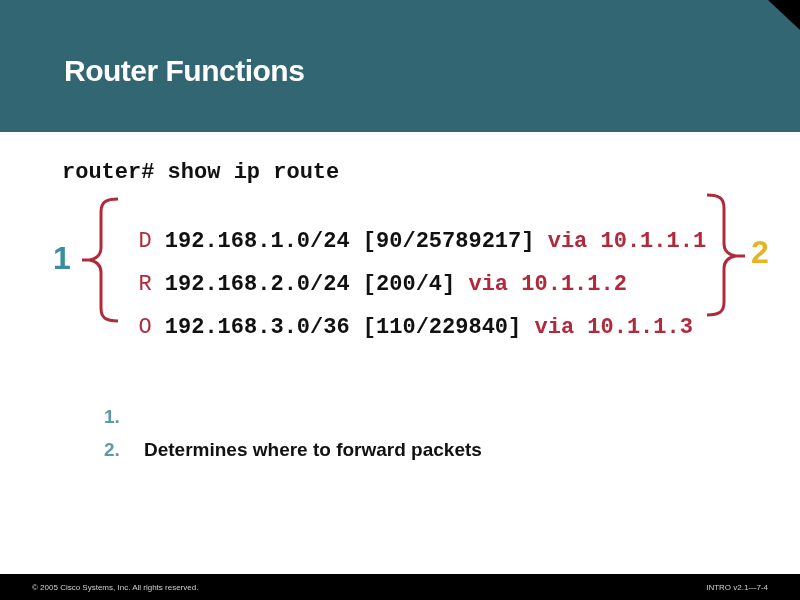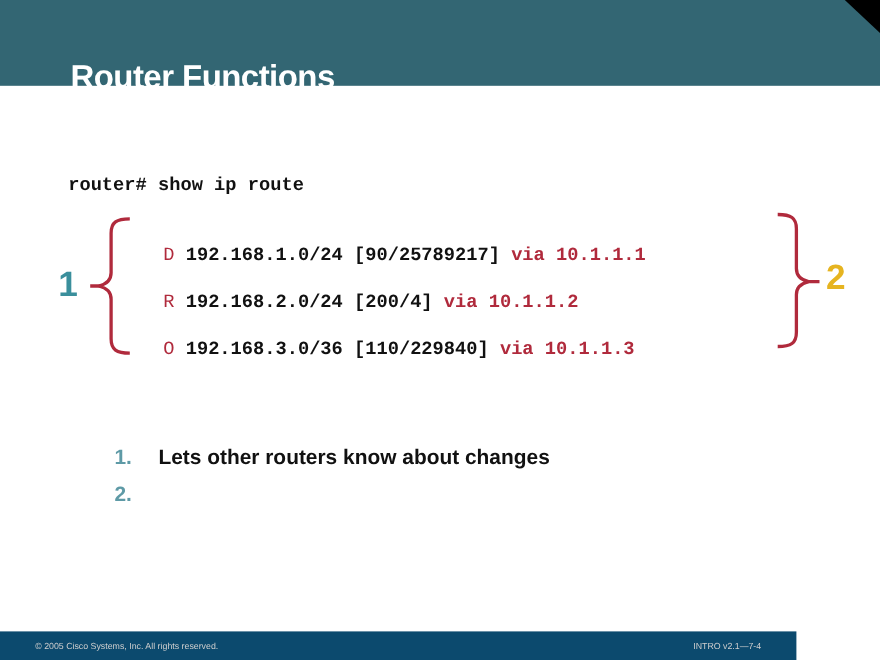--- a/index.html
+++ b/index.html
@@ -1,40 +1,40 @@
 <!DOCTYPE html>
 <html><head>
   <meta charset="utf-8">
   <style>
     * { margin: 0; padding: 0; box-sizing: border-box; }
     html, body { width: 800px; height: 600px; overflow: hidden; background: #ffffff; }
     body { position: relative; font-family: "Liberation Sans", sans-serif; }
 
     .header {
-      position: absolute; left: 0; top: 0; width: 800px; height: 78px;
+      position: absolute; left: 0; top: 0; width: 800px; height: 132px;
       background: #336673;
     }
     .header-corner {
       position: absolute; right: 0; top: 0; width: 0; height: 0;
       border-top: 30px solid #000000;
       border-left: 32px solid transparent;
     }
     .title {
       position: absolute; left: 64px; top: 54px;
       font-family: "Liberation Sans", sans-serif;
       font-weight: bold; font-size: 30px; color: #ffffff;
       letter-spacing: -0.5px;
     }
 
-    .mono { font-family: "Liberation Mono", monospace; font-weight: bold; font-size: 17px; }
+    .mono { font-family: "Liberation Mono", monospace; font-weight: bold; font-size: 22px; }
     .cmd {
       position: absolute; left: 62px; top: 160px; color: #111111;
     }
     .route {
-      position: absolute; left: 128px; white-space: pre; color: #111111;
+      position: absolute; left: 112px; white-space: pre; color: #111111;
     }
     .route .code { color: #b02a3c; font-weight: normal; }
     .route .via { color: #b02a3c; }
 
     .num-label {
       position: absolute; font-family: "Liberation Sans", sans-serif; font-weight: bold; font-size: 32px;
     }
     .num-1 { left: 53px; top: 240px; color: #3a8f9c; }
     .num-2 { left: 751px; top: 234px; color: #e6b420; }
 
@@ -43,22 +43,22 @@
     .list {
       position: absolute; left: 104px; top: 406px; list-style: none;
     }
     .list li {
       font-family: "Liberation Sans", sans-serif; font-weight: bold; font-size: 19px;
       color: #111111; height: 33px; display: flex;
     }
     .list .n { color: #5e9aa6; width: 40px; display: inline-block; }
 
     .footer {
-      position: absolute; left: 0; top: 574px; width: 724px; height: 26px;
-      background: #0c4a6e;
+      position: absolute; left: 0; top: 574px; width: 800px; height: 26px;
+      background: #000000;
     }
     .footer-left {
       position: absolute; left: 32px; top: 9px; font-size: 8px; color: #cfcfcf;
       font-family: "Liberation Sans", sans-serif;
     }
     .footer-right {
       position: absolute; right: 32px; top: 9px; font-size: 8px; color: #cfcfcf;
       font-family: "Liberation Sans", sans-serif;
     }
   </style>
@@ -90,23 +90,23 @@
 
 <svg class="brace" style="left:703px; top:192px;" width="46" height="126" viewBox="0 0 46 126">
   <path d="M4 3 C16 3 21 6 21 16 L21 52 C21 58 24 62 32 64 C24 66 21 70 21 76 L21 110 C21 120 16 123 4 123" fill="none" stroke="#b02a3c" stroke-width="3"></path>
   <line x1="30" y1="64" x2="42" y2="64" stroke="#b02a3c" stroke-width="3"></line>
 </svg>
 <div class="num-label num-2">2</div>
 
 <ul class="list">
   <li>
     <span class="n">1.</span>
-    <span>Lets other routers know about changes</span>
   </li>
   <li>
     <span class="n">2.</span>
+    <span>Determines where to forward packets</span>
   </li>
 </ul>
 
 <div class="footer">
   <div class="footer-left">© 2005 Cisco Systems, Inc. All rights reserved.</div>
   <div class="footer-right">INTRO v2.1—7-4</div>
 </div>
 
 </body></html>

